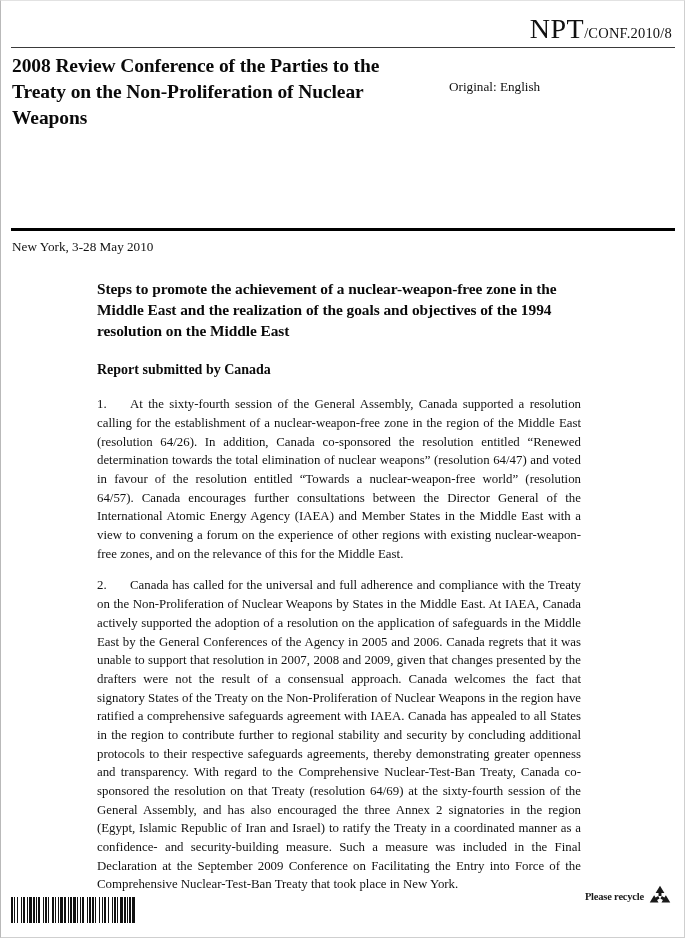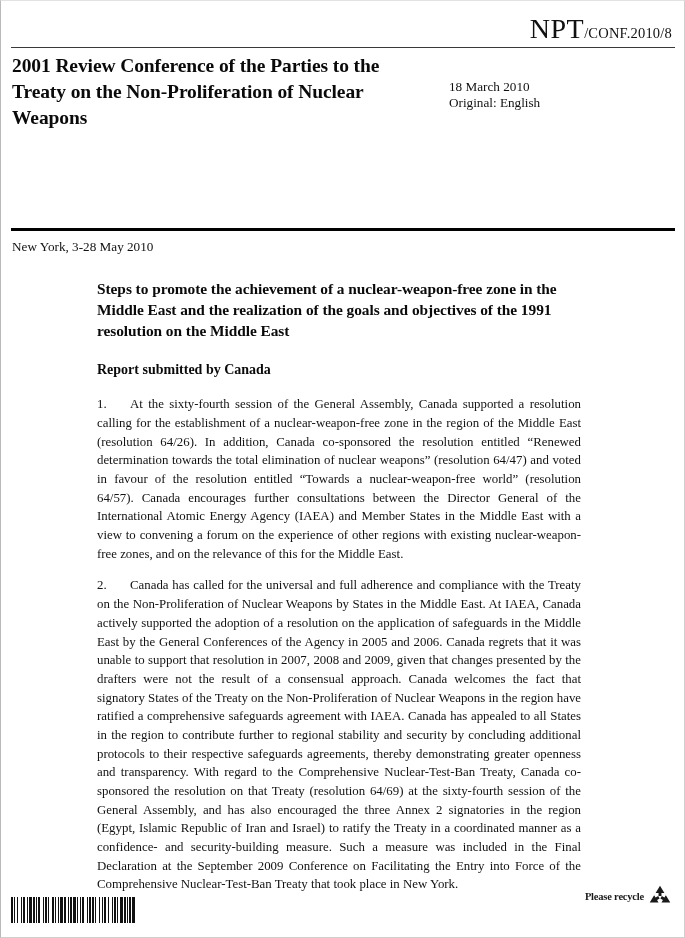--- a/index.html
+++ b/index.html
@@ -186,34 +186,33 @@
 
 <div class="page">
 
   <div class="masthead">
     <span class="symbol-main">NPT</span><span class="symbol-sub">/CONF.2010/8</span>
   </div>
 
   <div class="rule-thin"></div>
 
   <div class="title-block">
-    <h1 class="doc-title">2001 Review Conference of the Parties to the Treaty on the Non-Proliferation of Nuclear Weapons</h1>
+    <h1 class="doc-title">2008 Review Conference of the Parties to the Treaty on the Non-Proliferation of Nuclear Weapons</h1>
   </div>
 
   <div class="meta-block">
-    <div class="meta-line">18 March 2010</div>
     <div class="meta-line second">Original: English</div>
   </div>
 
   <div class="rule-thick"></div>
 
   <div class="session-line">New York, 3-28 May 2010</div>
 
   <div class="content">
-    <h2 class="section-heading">Steps to promote the achievement of a nuclear-weapon-free zone in the Middle East and the realization of the goals and objectives of the 1991 resolution on the Middle East</h2>
+    <h2 class="section-heading">Steps to promote the achievement of a nuclear-weapon-free zone in the Middle East and the realization of the goals and objectives of the 1994 resolution on the Middle East</h2>
     <h3 class="subheading">Report submitted by Canada</h3>
 
     <p class="para">
       <span class="num">1.</span><span>At the sixty-fourth session of the General Assembly, Canada supported a resolution calling for the establishment of a nuclear-weapon-free zone in the region of the Middle East (resolution 64/26). In addition, Canada co-sponsored the resolution entitled “Renewed determination towards the total elimination of nuclear weapons” (resolution 64/47) and voted in favour of the resolution entitled “Towards a nuclear-weapon-free world” (resolution 64/57). Canada encourages further consultations between the Director General of the International Atomic Energy Agency (IAEA) and Member States in the Middle East with a view to convening a forum on the experience of other regions with existing nuclear-weapon-free zones, and on the relevance of this for the Middle East.</span>
     </p>
 
     <p class="para">
       <span class="num">2.</span><span>Canada has called for the universal and full adherence and compliance with the Treaty on the Non-Proliferation of Nuclear Weapons by States in the Middle East. At IAEA, Canada actively supported the adoption of a resolution on the application of safeguards in the Middle East by the General Conferences of the Agency in 2005 and 2006. Canada regrets that it was unable to support that resolution in 2007, 2008 and 2009, given that changes presented by the drafters were not the result of a consensual approach. Canada welcomes the fact that signatory States of the Treaty on the Non-Proliferation of Nuclear Weapons in the region have ratified a comprehensive safeguards agreement with IAEA. Canada has appealed to all States in the region to contribute further to regional stability and security by concluding additional protocols to their respective safeguards agreements, thereby demonstrating greater openness and transparency. With regard to the Comprehensive Nuclear-Test-Ban Treaty, Canada co-sponsored the resolution on that Treaty (resolution 64/69) at the sixty-fourth session of the General Assembly, and has also encouraged the three Annex 2 signatories in the region (Egypt, Islamic Republic of Iran and Israel) to ratify the Treaty in a coordinated manner as a confidence- and security-building measure. Such a measure was included in the Final Declaration at the September 2009 Conference on Facilitating the Entry into Force of the Comprehensive Nuclear-Test-Ban Treaty that took place in New York.</span>
     </p>
   </div>

